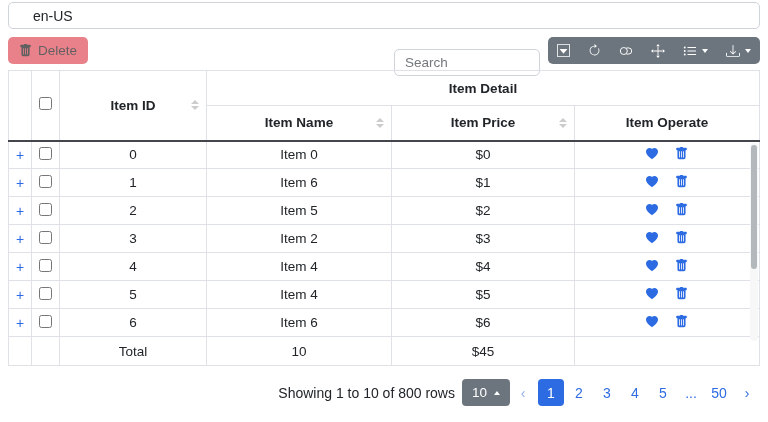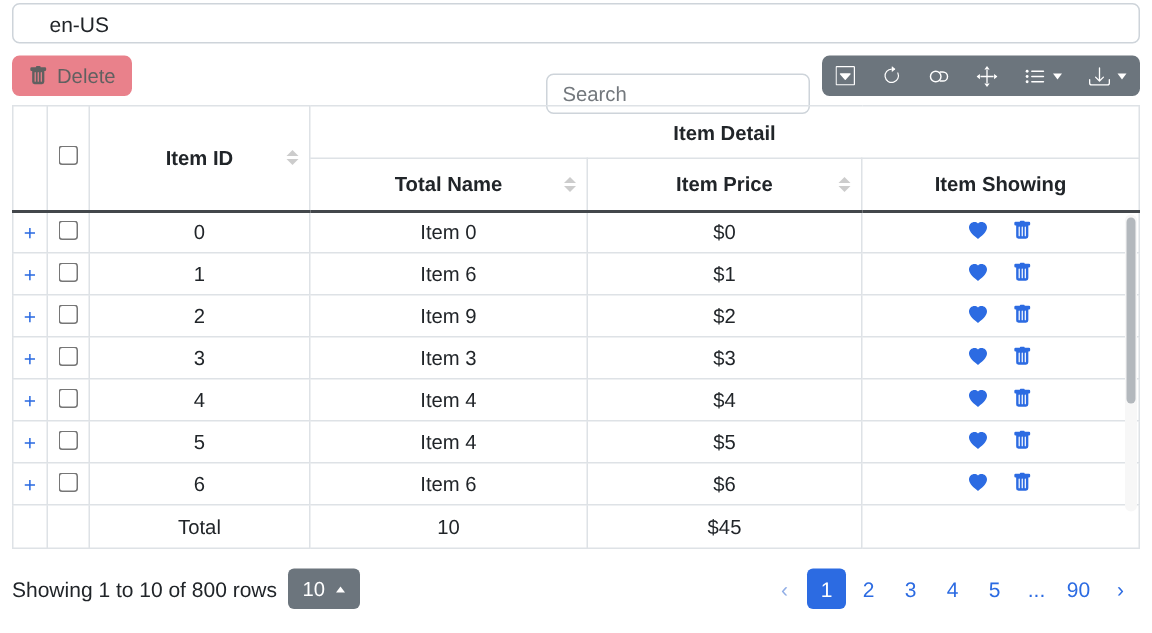--- a/index.html
+++ b/index.html
@@ -21,21 +21,21 @@
   }
 
   .toolbar{display:flex;justify-content:space-between;align-items:center;margin-top:8px;height:27px}
   .btn-delete{
     display:inline-flex;align-items:center;gap:6px;height:27px;padding:0 11px;
     background:var(--danger);opacity:.62;color:#000000;border:none;border-radius:5px;
     font-size:13.5px;font-family:inherit;cursor:pointer;
   }
   .toolbar-right{display:flex;gap:8px;align-items:center}
   .search-input{
-    width:176px;height:27px;border:1px solid #ced4da;border-radius:5px;
+    width:146px;height:27px;border:1px solid #ced4da;border-radius:5px;
     padding:0 10px;font-size:13.5px;outline:none;font-family:inherit;color:var(--text);margin-top:24px;
   }
   .search-input::placeholder{color:#73787d}
   .btn-group{
     display:flex;align-items:stretch;background:var(--secondary);
     border-radius:5px;height:27px;overflow:hidden;
   }
   .tool-btn{
     display:flex;align-items:center;gap:5px;padding:0 9px;border:none;
     background:transparent;color:#fff;cursor:pointer;
@@ -57,21 +57,21 @@
   .sort .down{border-top:4px solid #ccc}
 
   .expand-link{color:var(--primary);text-decoration:none;font-size:14px;cursor:pointer}
   .op-cell a{color:var(--primary);display:inline-flex;cursor:pointer}
   .op-cell a + a{margin-left:13px}
   input[type=checkbox]{width:13px;height:13px;margin:0;cursor:pointer}
 
   .scrollbar{position:absolute;top:73px;right:2px;width:8px;height:198px;background:#f7f7f7;border-radius:4px}
   .scrollbar .thumb{position:absolute;top:2px;left:1px;width:6px;height:124px;background:#b3b8bd;border-radius:3px;cursor:pointer}
 
-  .footer{display:flex;justify-content:space-between;align-items:center;margin-top:13px}
+  .footer{display:flex;justify-content:flex-end;align-items:center;margin-top:13px}
   .footer-left{display:flex;align-items:center;gap:7px;font-size:14px}
   .page-size-btn{
     display:inline-flex;align-items:center;gap:7px;height:27px;padding:0 10px;
     background:var(--secondary);color:#fff;border:none;border-radius:4px;
     font-size:13.5px;font-family:inherit;cursor:pointer;
   }
   .pagination{display:flex;list-style:none;margin:0;padding:0;gap:2px}
   .page-item{display:block}
   .page-link{
     display:flex;align-items:center;justify-content:center;min-width:26px;height:27px;
@@ -183,35 +183,35 @@
                 <i class="up"></i>
                 <i class="down"></i>
               </span>
           </th>
           <th colspan="3">
             <span>Item Detail</span>
           </th>
         </tr>
         <tr>
           <th>
-            <span>Total Name</span>
+            <span>Item Name</span>
             <span class="sort">
                 <i class="up"></i>
                 <i class="down"></i>
               </span>
           </th>
           <th>
             <span>Item Price</span>
             <span class="sort">
                 <i class="up"></i>
                 <i class="down"></i>
               </span>
           </th>
           <th>
-            <span>Item Showing</span>
+            <span>Item Operate</span>
           </th>
         </tr>
       </thead>
       <tbody>
           <tr>
     <td><a class="expand-link">+</a></td>
     <td><input type="checkbox" style=""></td>
     <td>0</td>
     <td>Item 0</td>
     <td>$0</td>
@@ -244,40 +244,40 @@
                 <svg viewBox="0 0 16 16" width="13" height="13" fill="currentColor">
                   <path d="M2.5 1a1 1 0 0 0-1 1v1a1 1 0 0 0 1 1H3v9a2 2 0 0 0 2 2h6a2 2 0 0 0 2-2V4h.5a1 1 0 0 0 1-1V2a1 1 0 0 0-1-1H10a1 1 0 0 0-1-1H7a1 1 0 0 0-1 1zm3 4a.5.5 0 0 1 .5.5v7a.5.5 0 0 1-1 0v-7a.5.5 0 0 1 .5-.5M8 5a.5.5 0 0 1 .5.5v7a.5.5 0 0 1-1 0v-7A.5.5 0 0 1 8 5m3 .5v7a.5.5 0 0 1-1 0v-7a.5.5 0 0 1 1 0"></path>
                 </svg>
               </a>
     </td>
   </tr>
           <tr>
     <td><a class="expand-link">+</a></td>
     <td><input type="checkbox" style=""></td>
     <td>2</td>
-    <td>Item 9</td>
+    <td>Item 5</td>
     <td>$2</td>
     <td class="op-cell">
       <a>
                 <svg viewBox="0 0 16 16" width="12" height="12" fill="currentColor">
                   <path fill-rule="evenodd" d="M8 1.314C12.438-3.248 23.534 4.735 8 15-7.534 4.736 3.562-3.248 8 1.314"></path>
                 </svg>
               </a>
       <a>
                 <svg viewBox="0 0 16 16" width="13" height="13" fill="currentColor">
                   <path d="M2.5 1a1 1 0 0 0-1 1v1a1 1 0 0 0 1 1H3v9a2 2 0 0 0 2 2h6a2 2 0 0 0 2-2V4h.5a1 1 0 0 0 1-1V2a1 1 0 0 0-1-1H10a1 1 0 0 0-1-1H7a1 1 0 0 0-1 1zm3 4a.5.5 0 0 1 .5.5v7a.5.5 0 0 1-1 0v-7a.5.5 0 0 1 .5-.5M8 5a.5.5 0 0 1 .5.5v7a.5.5 0 0 1-1 0v-7A.5.5 0 0 1 8 5m3 .5v7a.5.5 0 0 1-1 0v-7a.5.5 0 0 1 1 0"></path>
                 </svg>
               </a>
     </td>
   </tr>
           <tr>
     <td><a class="expand-link">+</a></td>
     <td><input type="checkbox" style=""></td>
     <td>3</td>
-    <td>Item 3</td>
+    <td>Item 2</td>
     <td>$3</td>
     <td class="op-cell">
       <a>
                 <svg viewBox="0 0 16 16" width="12" height="12" fill="currentColor">
                   <path fill-rule="evenodd" d="M8 1.314C12.438-3.248 23.534 4.735 8 15-7.534 4.736 3.562-3.248 8 1.314"></path>
                 </svg>
               </a>
       <a>
                 <svg viewBox="0 0 16 16" width="13" height="13" fill="currentColor">
                   <path d="M2.5 1a1 1 0 0 0-1 1v1a1 1 0 0 0 1 1H3v9a2 2 0 0 0 2 2h6a2 2 0 0 0 2-2V4h.5a1 1 0 0 0 1-1V2a1 1 0 0 0-1-1H10a1 1 0 0 0-1-1H7a1 1 0 0 0-1 1zm3 4a.5.5 0 0 1 .5.5v7a.5.5 0 0 1-1 0v-7a.5.5 0 0 1 .5-.5M8 5a.5.5 0 0 1 .5.5v7a.5.5 0 0 1-1 0v-7A.5.5 0 0 1 8 5m3 .5v7a.5.5 0 0 1-1 0v-7a.5.5 0 0 1 1 0"></path>
@@ -383,21 +383,21 @@
         <li class="page-item">
           <a class="page-link">4</a>
         </li>
         <li class="page-item">
           <a class="page-link">5</a>
         </li>
         <li class="page-item">
           <a class="page-link">...</a>
         </li>
         <li class="page-item">
-          <a class="page-link">90</a>
+          <a class="page-link">50</a>
         </li>
         <li class="page-item">
           <a class="page-link">›</a>
         </li>
       </ul>
   </div>
 
 </div>
 
 </body></html>

